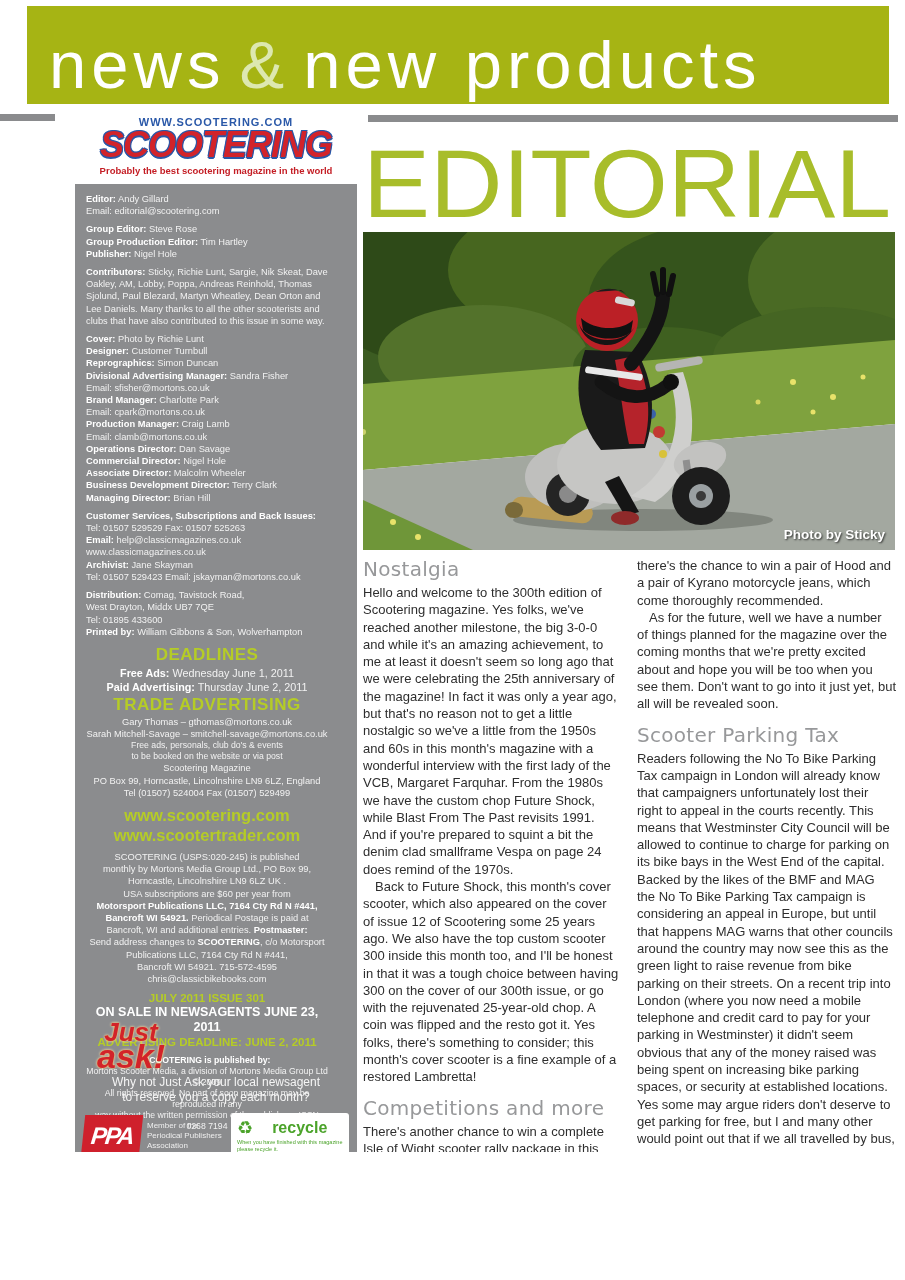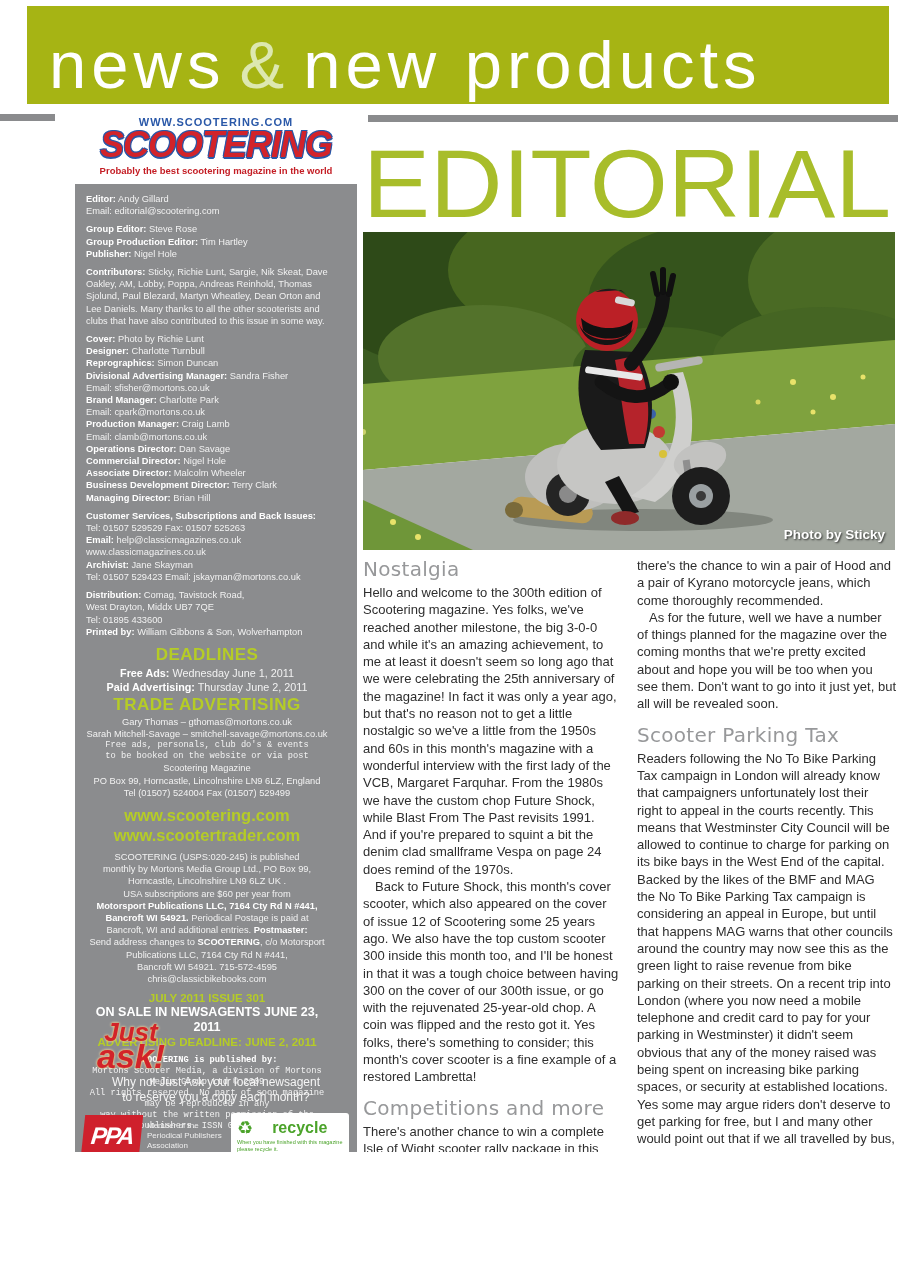--- a/index.html
+++ b/index.html
@@ -23,21 +23,21 @@
   .logo-main{font-size:36px;font-weight:900;font-style:italic;color:#d2232a;letter-spacing:-1px;line-height:0.95;
              text-shadow:-1px -1px 0 #2a58a8,1px -1px 0 #2a58a8,-1px 1px 0 #2a58a8,1px 1px 0 #2a58a8,0 2px 0 #2a58a8;}
   .logo-tag{font-size:9.5px;font-weight:bold;color:#c41d24;margin-top:2px;}
 
   .mast{position:absolute;left:75px;top:184px;width:282px;height:1016px;background:#8b8c8e;
         color:#f2f2f2;box-sizing:border-box;padding:9px 29px 0 11px;font-size:9.3px;line-height:12.2px;}
   .mast b{color:#fff;}
   .ml{text-align:left;}
   .ctr{text-align:center;}
   .ctrm{text-align:center;font-size:10.8px;line-height:14px;}
-  .ctrs{text-align:center;font-size:8.7px;line-height:11px;font-family:Liberation Mono, monospace;}
+  .ctrs{text-align:center;font-size:8.7px;line-height:11px;}
   .gh{text-align:center;color:#b5cc26;font-weight:bold;font-size:17px;line-height:22px;letter-spacing:0.5px;}
   .gh b{color:#b5cc26;}
   .url{text-align:center;color:#b5cc26;font-weight:bold;font-size:16.5px;line-height:20px;}
   .url b{color:#b5cc26;}
   .gb{text-align:center;color:#b5cc26;font-weight:bold;font-size:11.5px;line-height:14px;}
   .gb b{color:#b5cc26;}
   .wb{text-align:center;color:#fff;font-weight:bold;font-size:12.5px;line-height:15px;}
   .gap{height:6px;}
 
   .mast-bottom{position:absolute;left:0;bottom:0;width:100%;height:178px;}
@@ -113,21 +113,21 @@
         <div class="ml"><b>Editor:</b><span> Andy Gillard</span></div>
         <div class="ml"><span>Email: editorial@scootering.com</span></div>
         <div class="gap"></div>
         <div class="ml"><b>Group Editor:</b><span> Steve Rose</span></div>
         <div class="ml"><b>Group Production Editor:</b><span> Tim Hartley</span></div>
         <div class="ml"><b>Publisher:</b><span> Nigel Hole</span></div>
         <div class="gap"></div>
         <div class="ml"><b>Contributors:</b><span> Sticky, Richie Lunt, Sargie, Nik Skeat, Dave Oakley, AM, Lobby, Poppa, Andreas Reinhold, Thomas Sjolund, Paul Blezard, Martyn Wheatley, Dean Orton and Lee Daniels. Many thanks to all the other scooterists and clubs that have also contributed to this issue in some way.</span></div>
         <div class="gap"></div>
         <div class="ml"><b>Cover:</b><span> Photo by Richie Lunt</span></div>
-        <div class="ml"><b>Designer:</b><span> Charlotte Turnbull</span></div>
+        <div class="ml"><b>Designer:</b><span> Customer Turnbull</span></div>
         <div class="ml"><b>Reprographics:</b><span> Simon Duncan</span></div>
         <div class="ml"><b>Divisional Advertising Manager:</b><span> Sandra Fisher</span></div>
         <div class="ml"><span>Email: sfisher@mortons.co.uk</span></div>
         <div class="ml"><b>Brand Manager:</b><span> Charlotte Park</span></div>
         <div class="ml"><span>Email: cpark@mortons.co.uk</span></div>
         <div class="ml"><b>Production Manager:</b><span> Craig Lamb</span></div>
         <div class="ml"><span>Email: clamb@mortons.co.uk</span></div>
         <div class="ml"><b>Operations Director:</b><span> Dan Savage</span></div>
         <div class="ml"><b>Commercial Director:</b><span> Nigel Hole</span></div>
         <div class="ml"><b>Associate Director:</b><span> Malcolm Wheeler</span></div>

